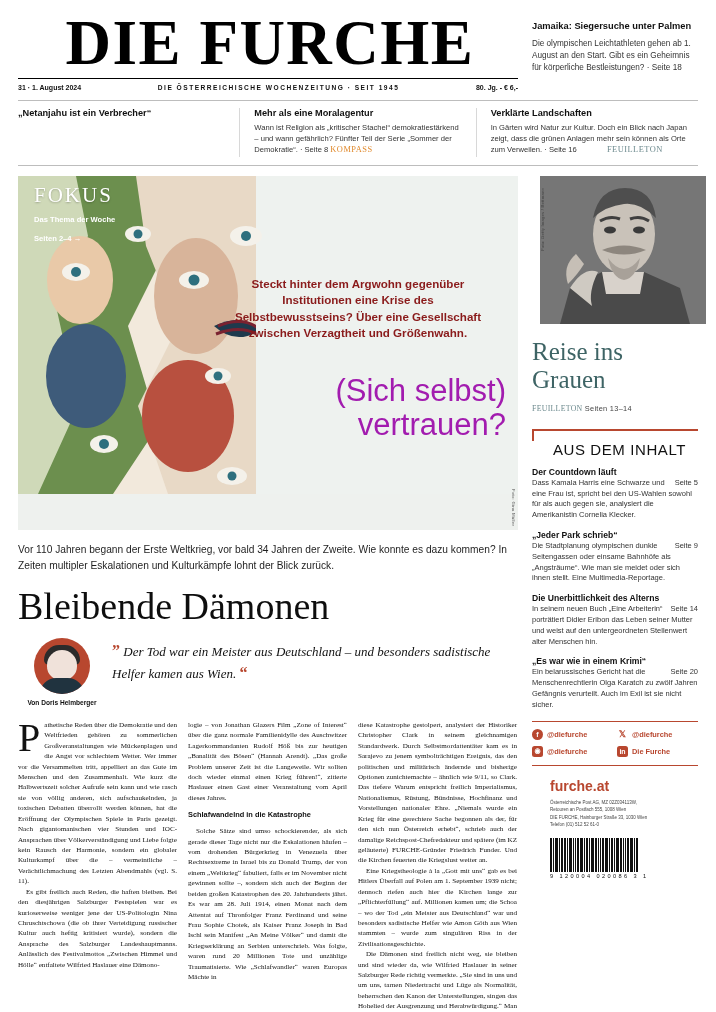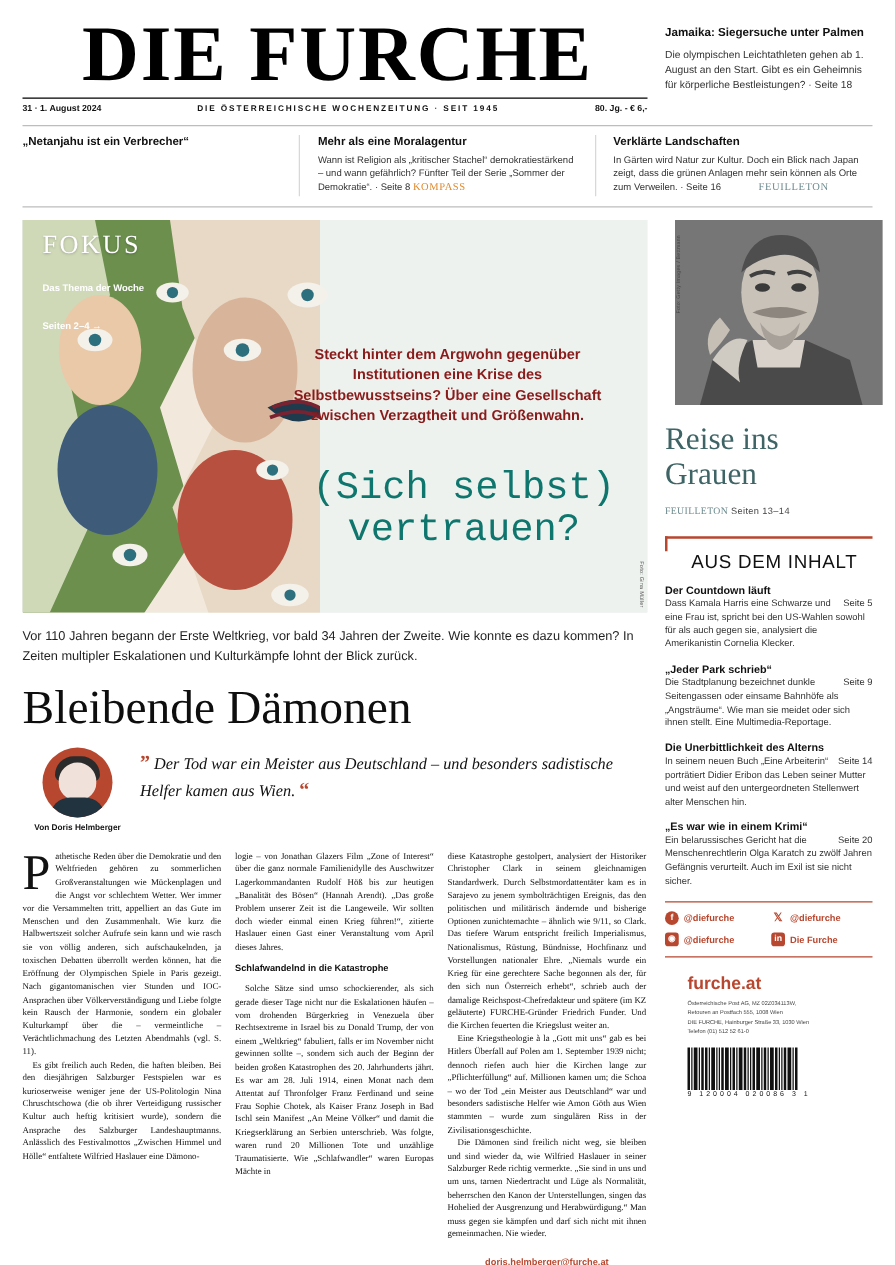--- a/index.html
+++ b/index.html
@@ -56,38 +56,38 @@
   .tag-kompass { color:#e08a2e; font-family:"Liberation Serif",serif; font-size:8.4px; letter-spacing:.5px;}
   .tag-feuilleton { color:#6d8a8e; font-family:"Liberation Serif",serif; font-size:8.4px; letter-spacing:.5px; margin-left:28px;}
 
   
   .main { display:flex; padding: 10px 18px 0 18px; }
   .left-col { width: 500px; }
   .right-col { width: 180px; padding-left:14px; }
 
   
   .hero {
-    position:relative; width:500px; height:314px; overflow:hidden;
+    position:relative; width:500px; height:354px; overflow:hidden;
     background:#eef1ee;
   }
   .hero-art { position:absolute; inset:0; }
   .fokus-box { position:absolute; left:16px; top:9px; z-index:6; }
   .fokus-word {
     font-family:"Liberation Serif", serif; font-size:21px; color:#ffffff;
     letter-spacing:2px; line-height:1; text-shadow:0 1px 2px rgba(0,0,0,.25);
   }
-  .fokus-sub { font-size:7.6px; font-weight:700; color:#fff; margin-top:20px; line-height:1.4;}
+  .fokus-sub { font-size:7.6px; font-weight:700; color:#fff; margin-top:9px; line-height:1.4;}
   .hero-kicker {
     position:absolute; right:30px; top:100px; width:260px; z-index:6;
     font-size:11.6px; font-weight:700; line-height:1.42; color:#8a1b1b; text-align:center;
   }
   .hero-head {
     position:absolute; right:12px; top:198px; width:270px; z-index:6;
-    font-family:Liberation Mono, monospace; font-size:31px; line-height:1.1;
-    color:#0f766e; text-align:center; font-weight:400;
+    font-family:Liberation Sans, sans-serif; font-size:31px; line-height:1.1;
+    color:#a21caf; text-align:right; font-weight:400;
   }
   .hero-credit {
     position:absolute; right:2px; bottom:4px; z-index:7;
     font-size:4.4px; color:#555; writing-mode:vertical-rl; letter-spacing:.2px;
   }
 
   
   .lead {
     font-size:10.2px; line-height:1.55; color:#1f1f1f; margin-top:12px; padding-right:4px;
   }
@@ -363,21 +363,21 @@
 
       <div class="inhalt-box">
         <div class="inhalt-title">AUS DEM INHALT</div>
 
         <div class="inhalt-item">
           <h4>Der Countdown läuft</h4>
           <p><span class="pg">Seite 5</span><span>Dass Kamala Harris eine Schwarze und eine Frau ist, spricht bei den US-Wahlen sowohl für als auch gegen sie, analysiert die Amerikanistin Cornelia Klecker.</span></p>
         </div>
         <div class="inhalt-item">
           <h4>„Jeder Park schrieb“</h4>
-          <p><span class="pg">Seite 9</span><span>Die Stadtplanung bezeichnet dunkle Seitengassen oder einsame Bahnhöfe als „Angsträume“. Wie man sie meidet oder sich ihnen stellt. Eine Multimedia-Reportage.</span></p>
+          <p><span class="pg">Seite 9</span><span>Die Stadtplanung olympischen dunkle Seitengassen oder einsame Bahnhöfe als „Angsträume“. Wie man sie meidet oder sich ihnen stellt. Eine Multimedia-Reportage.</span></p>
         </div>
         <div class="inhalt-item">
           <h4>Die Unerbittlichkeit des Alterns</h4>
           <p><span class="pg">Seite 14</span><span>In seinem neuen Buch „Eine Arbeiterin“ porträtiert Didier Eribon das Leben seiner Mutter und weist auf den untergeordneten Stellenwert alter Menschen hin.</span></p>
         </div>
         <div class="inhalt-item">
           <h4>„Es war wie in einem Krimi“</h4>
           <p><span class="pg">Seite 20</span><span>Ein belarussisches Gericht hat die Menschenrechtlerin Olga Karatch zu zwölf Jahren Gefängnis verurteilt. Auch im Exil ist sie nicht sicher.</span></p>
         </div>
       </div>

